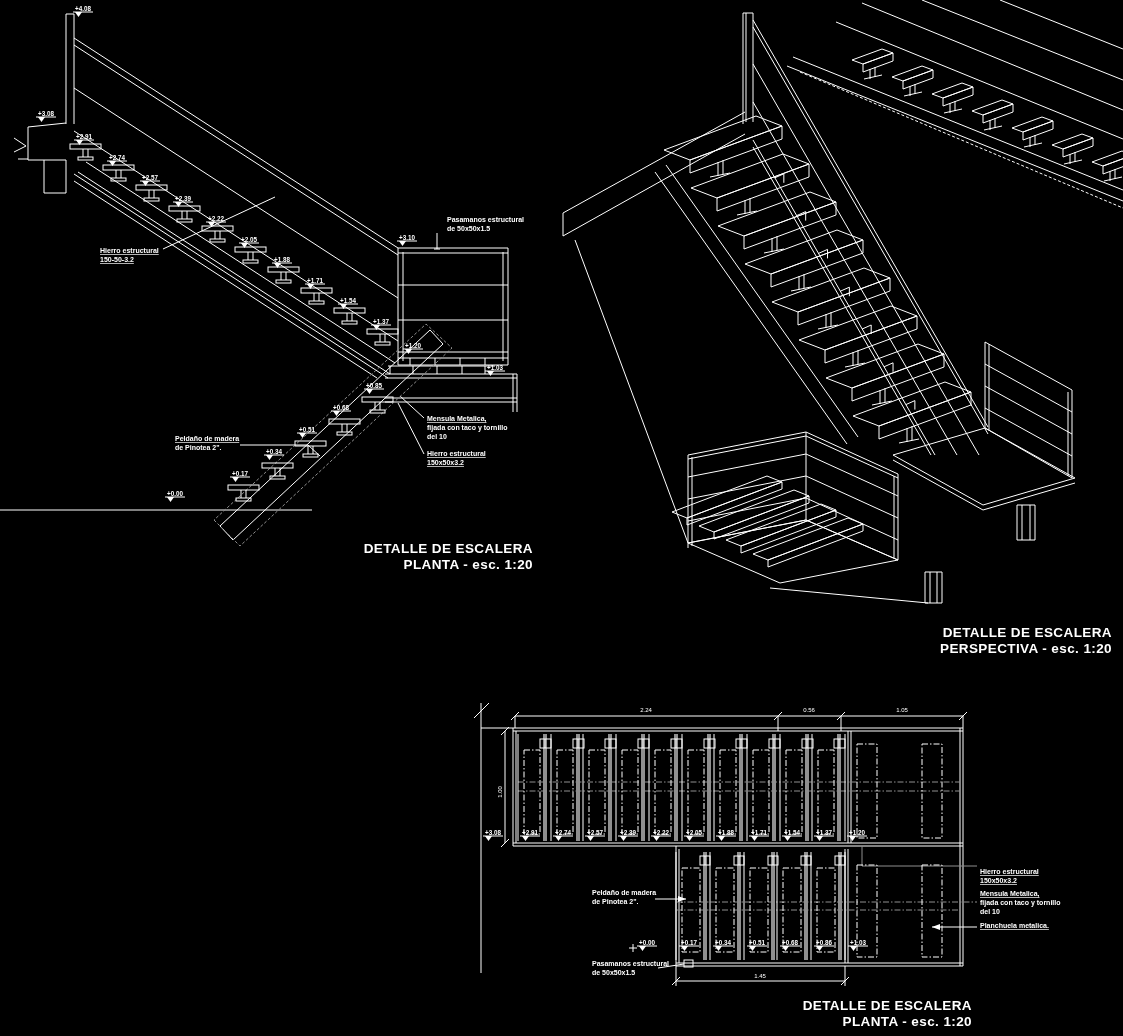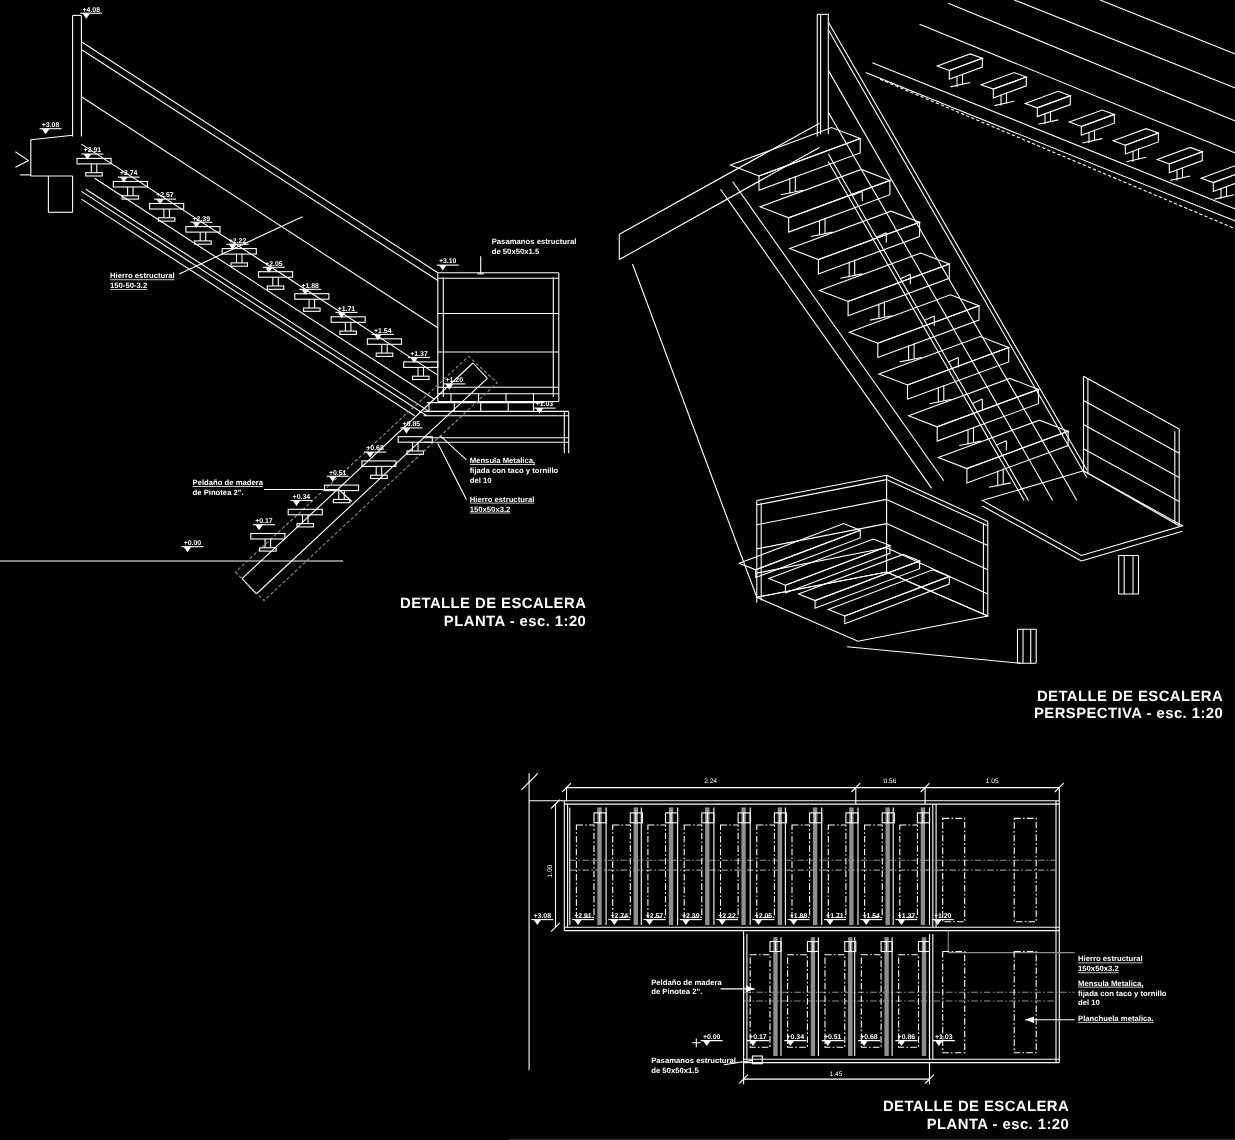--- a/index.html
+++ b/index.html
@@ -1,16 +1,16 @@
 <!DOCTYPE html>
 <html><head>
 <meta charset="utf-8">
 <style>
   html,body{margin:0;padding:0;background:#000;}
-  #wrap{position:relative;width:1123px;height:1036px;background:#86efac;overflow:hidden;}
+  #wrap{position:relative;width:1123px;height:1036px;background:#ec4899;overflow:hidden;}
   svg{display:block;}
   .w{stroke:#ffffff;stroke-width:1;fill:none;}
   .g{stroke:#8f8f8f;stroke-width:1;fill:none;}
   .dd{stroke-dasharray:6 2 1.5 2;}
   .ds{stroke-dasharray:3 2;}
   .fw{fill:#ffffff;stroke:none;}
   .fg{fill:#8f8f8f;stroke:none;}
   text{fill:#ffffff;font-family:"Liberation Sans",sans-serif;}
   .t-title{font-size:13.5px;font-weight:bold;letter-spacing:.4px;}
   .t-note{font-size:7px;font-weight:bold;}

